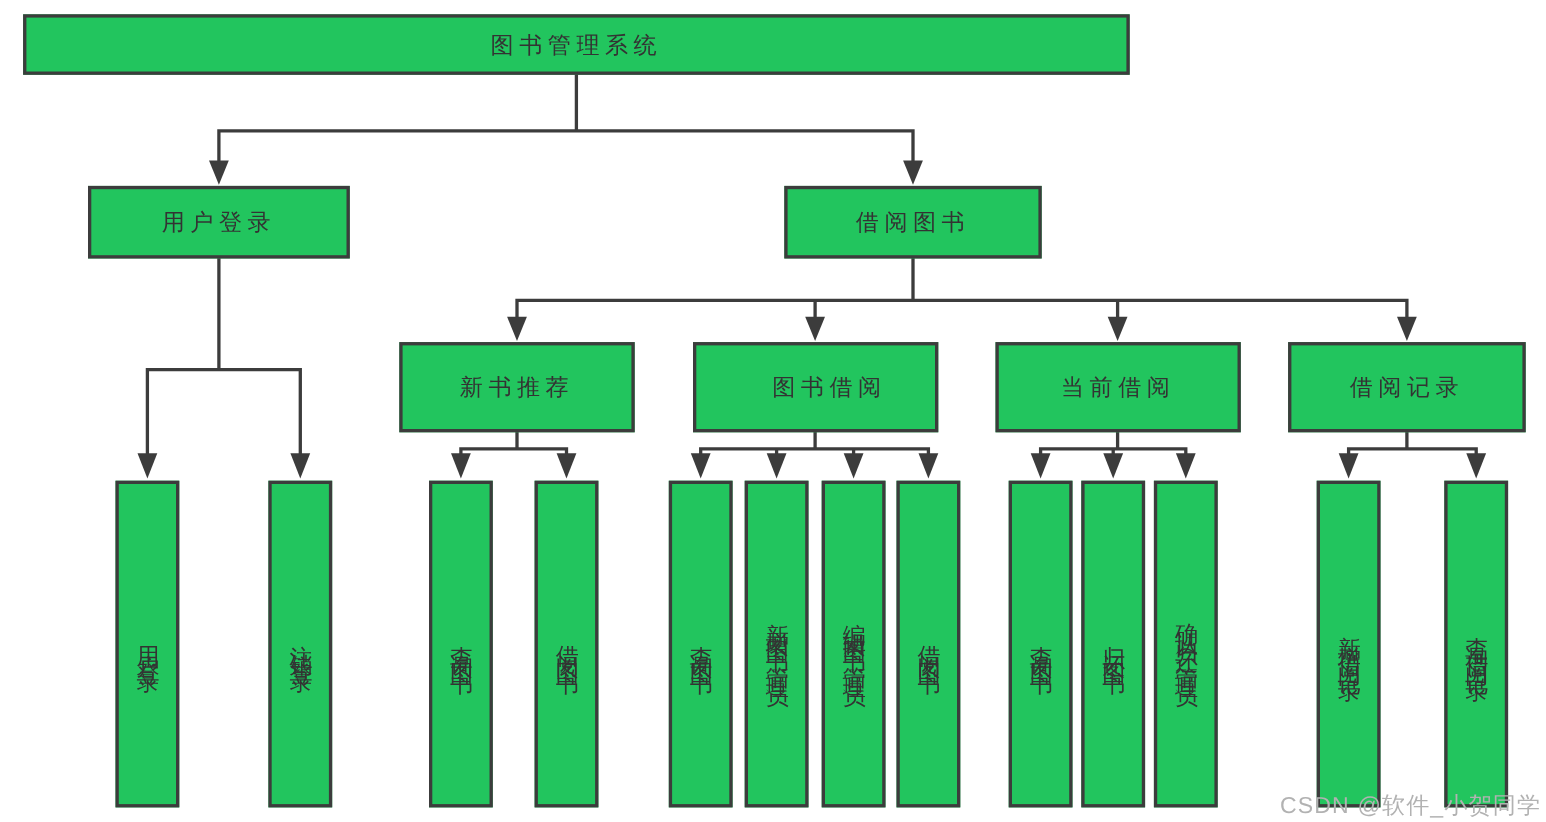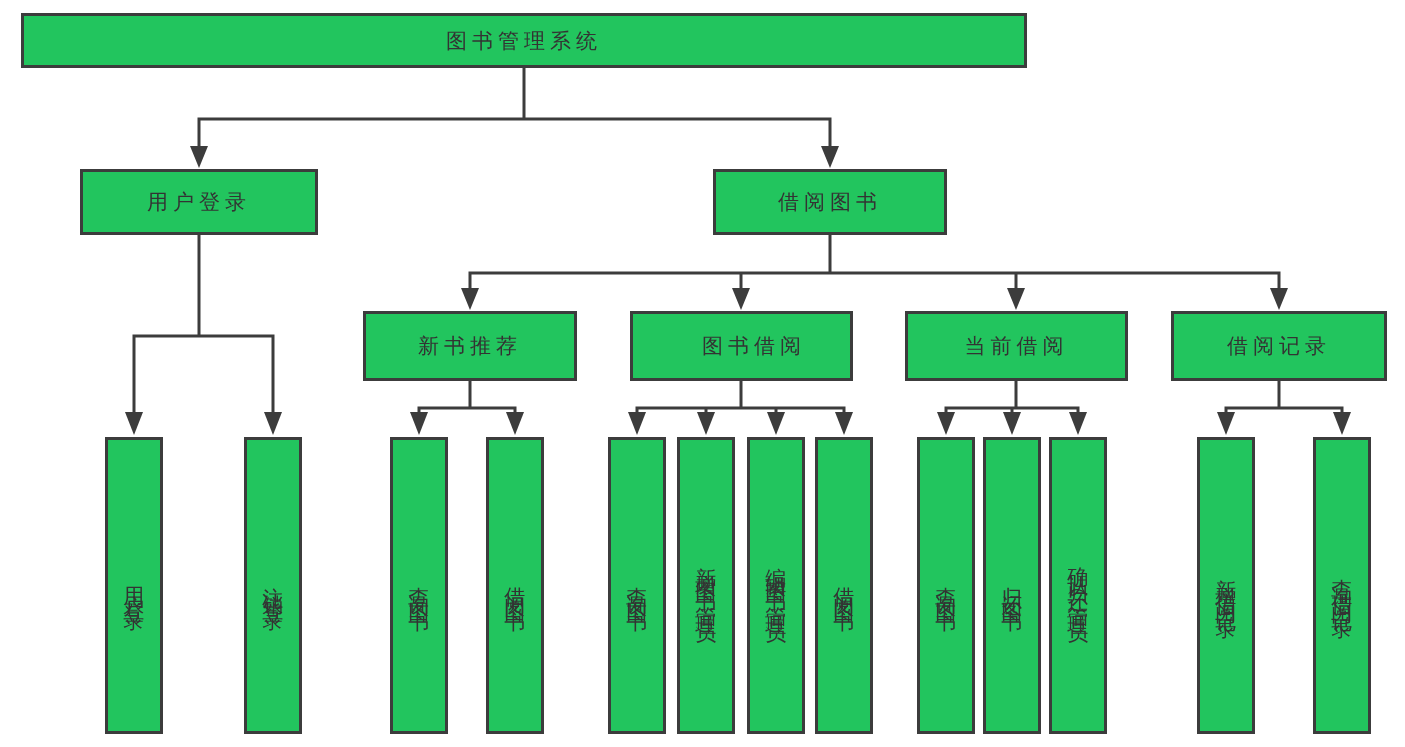--- a/index.html
+++ b/index.html
@@ -28,21 +28,21 @@
     color: #333333;
     z-index: 2;
   }
   .hlabel {
     font-size: 21px;
     letter-spacing: 5px;
     white-space: nowrap;
   }
   .root-box   { left: 21px;  top: 13px;  width: 1006px; height: 55px; }
   .l2-box     { top: 169px; height: 66px; }
-  .l3-box     { top: 311px; height: 70px; justify-content: center; }
+  .l3-box     { top: 311px; height: 82px; justify-content: center; }
   .leaf-box   { top: 437px; width: 58px; height: 297px; }
   .vlabel {
     writing-mode: vertical-lr;
     font-size: 21px;
     line-height: 1.3;
     letter-spacing: 8px;
     color: #333333;
   }
   .watermark {
     position: absolute;
@@ -154,14 +154,15 @@
     <span class="vlabel">确认归还（管理员）</span>
   </div>
 
   <div class="box leaf-box" style="left:1197px;">
     <span class="vlabel">新增借阅记录</span>
   </div>
   <div class="box leaf-box" style="left:1313px;">
     <span class="vlabel">查询借阅记录</span>
   </div>
 
+  <div class="watermark">CSDN @软件_小贺同学</div>
 
 </div>
 
 </body></html>

